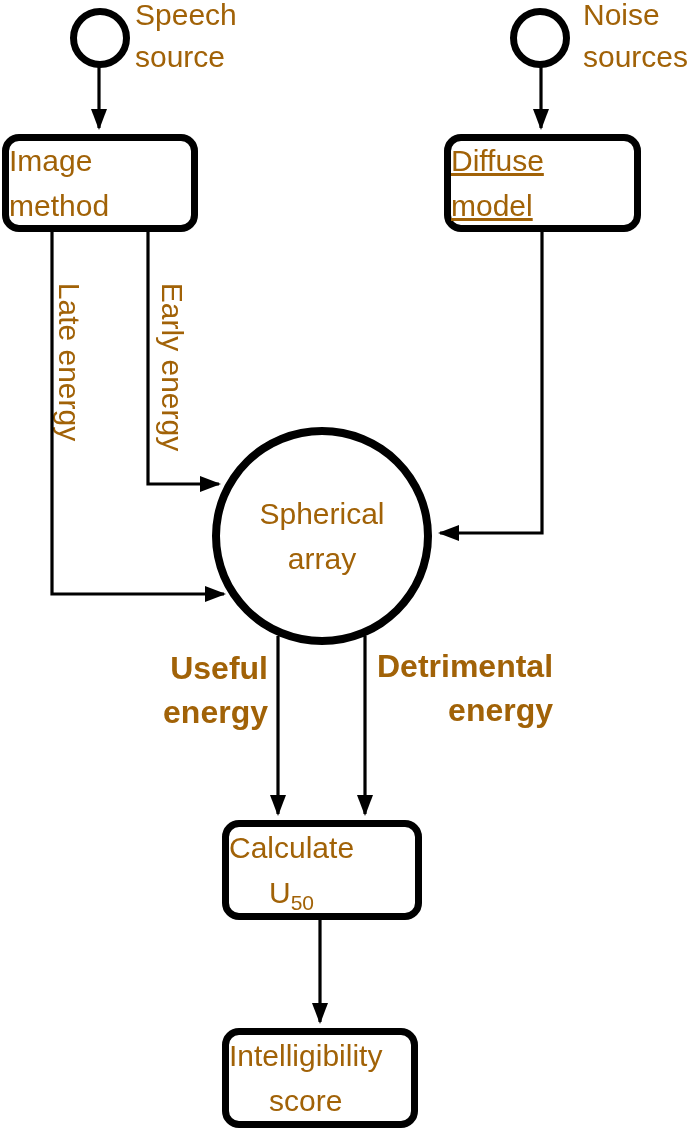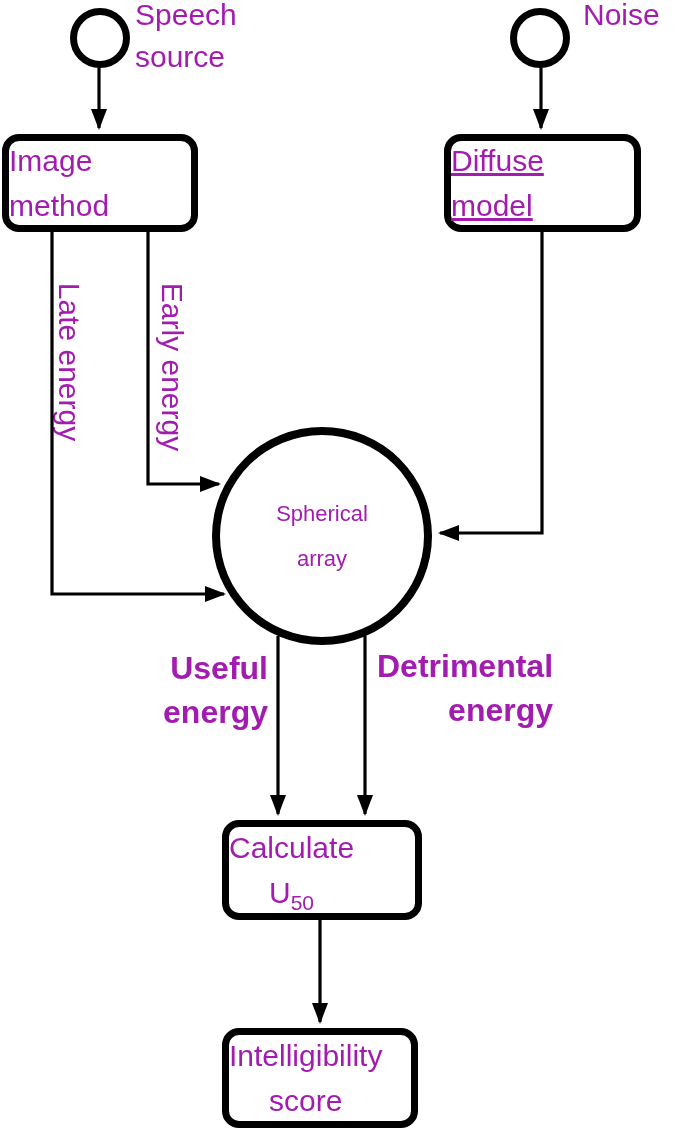--- a/index.html
+++ b/index.html
@@ -2,21 +2,21 @@
 <html><head>
 <meta charset="utf-8">
 <style>
   html, body { margin: 0; padding: 0; background: #ffffff; }
   .canvas {
     position: relative;
     width: 700px;
     height: 1130px;
     background: #ffffff;
     font-family: "Liberation Sans", sans-serif;
-    color: #a21caf;
+    color: #a16207;
     overflow: hidden;
   }
   
   .node-box {
     position: absolute;
     box-sizing: border-box;
     border: 7px solid #000000;
     border-radius: 17px;
     background: #ffffff;
     display: flex;
@@ -44,21 +44,21 @@
     left: 212px; top: 427px;
     box-sizing: border-box;
     width: 220px; height: 218px;
     border: 8px solid #000000;
     border-radius: 50%;
     background: #ffffff;
     display: flex;
     align-items: center;
     justify-content: center;
     text-align: center;
-    font-size: 22px;
+    font-size: 30px;
     line-height: 45px;
     z-index: 1;
   }
 
   
   .src-label {
     position: absolute;
     font-size: 30px;
     line-height: 42px;
     white-space: nowrap;
@@ -105,20 +105,21 @@
 
   <div class="node-circle-small" style="left:70px; top:8px;"></div>
   <div class="src-label" style="left:135px; top:-6px;">
     <span class="line">Speech</span>
     <span class="line">source</span>
   </div>
 
   <div class="node-circle-small" style="left:510px; top:8px;"></div>
   <div class="src-label" style="left:583px; top:-6px;">
     <span class="line">Noise</span>
+    <span class="line">sources</span>
   </div>
 
   <div class="node-box" style="left:2px; top:134px; width:196px; height:98px;">
     <span class="textblock">
       <span class="line">Image</span>
       <span class="line">method</span>
     </span>
   </div>
 
   <div class="node-box" style="left:444px; top:134px; width:197px; height:98px;text-decoration:underline;">

